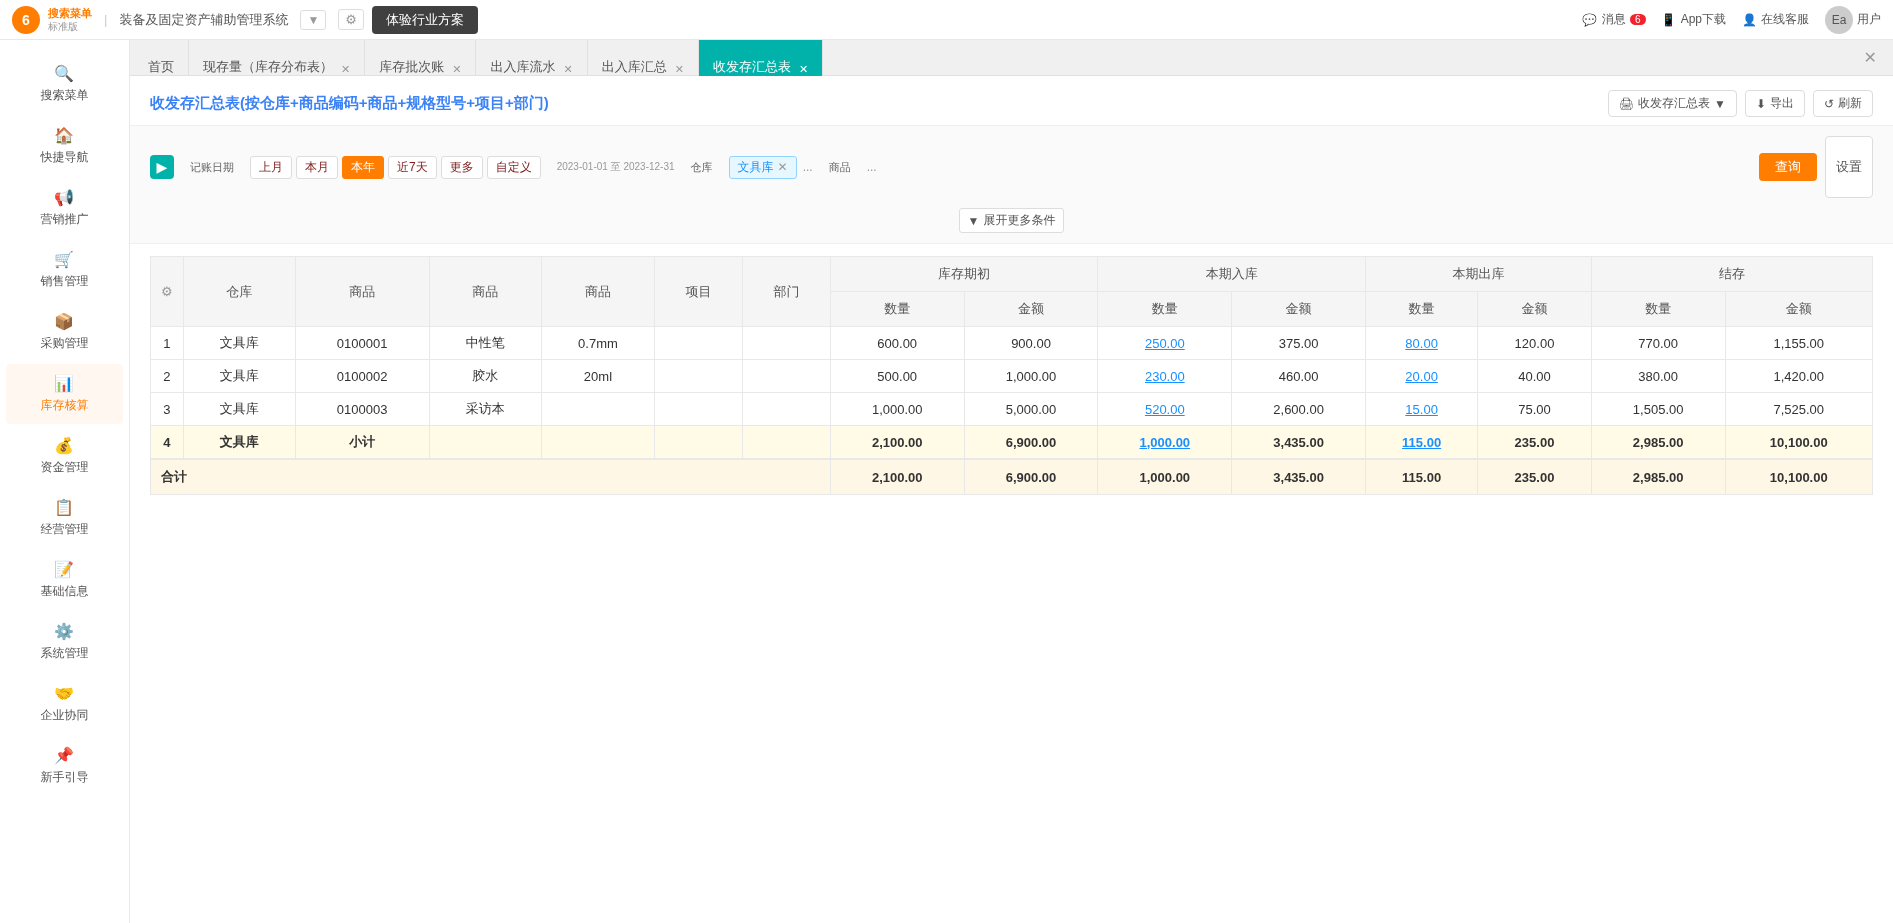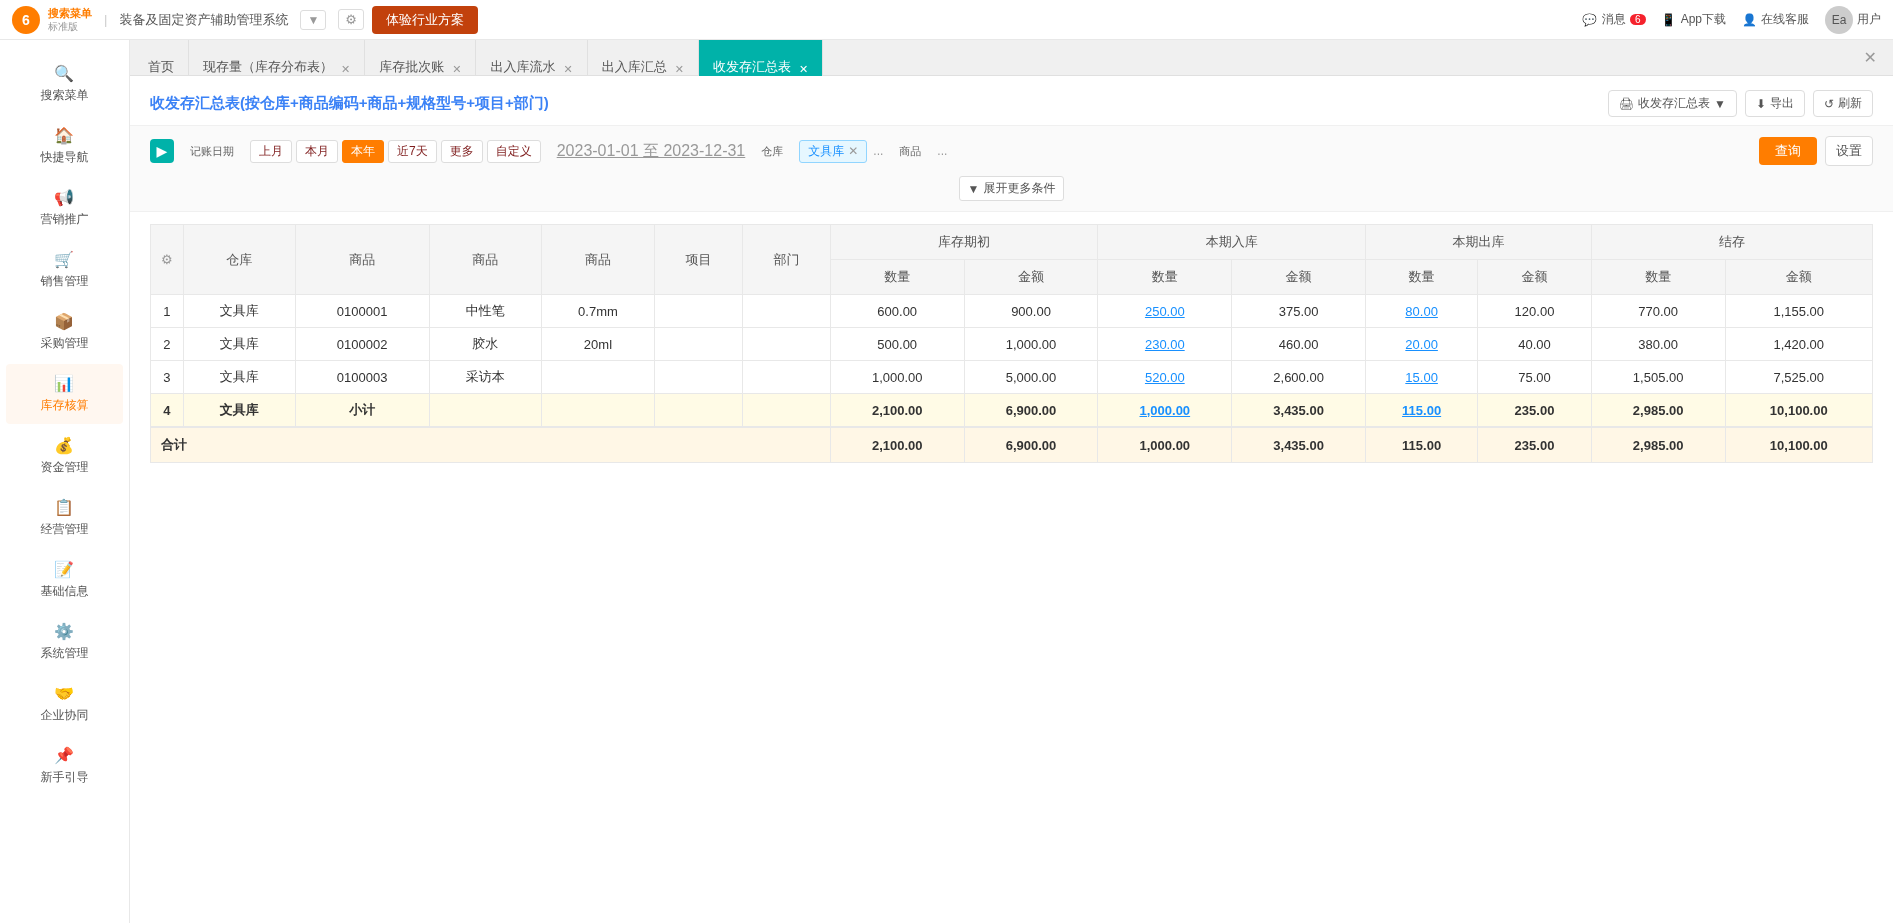--- a/index.html
+++ b/index.html
@@ -4,21 +4,21 @@
   <style>
     * { margin: 0; padding: 0; box-sizing: border-box; }
     body { font-family: 'Microsoft YaHei', Arial, sans-serif; font-size: 13px; background: #f5f5f5; color: #333; overflow: hidden; }
 
     
     .top-bar { display: flex; align-items: center; background: #fff; height: 40px; border-bottom: 1px solid #e8e8e8; padding: 0 12px; gap: 12px; }
     .top-bar-left { display: flex; align-items: center; gap: 8px; flex: 1; }
     .top-bar-right { display: flex; align-items: center; gap: 16px; }
     .top-bar-icon-btn { display: flex; align-items: center; gap: 4px; color: #555; font-size: 12px; cursor: pointer; }
     .badge { background: #f5222d; color: #fff; font-size: 10px; border-radius: 10px; padding: 0 4px; min-width: 16px; text-align: center; }
-    .trial-btn { background: #c2410c; color: #fff; border: none; border-radius: 4px; padding: 5px 14px; cursor: pointer; font-size: 13px; }
+    .trial-btn { background: #404040; color: #fff; border: none; border-radius: 4px; padding: 5px 14px; cursor: pointer; font-size: 13px; }
 
     
     .main-layout { display: flex; height: calc(100vh - 40px); }
 
     
     .sidebar { width: 130px; background: #fff; border-right: 1px solid #e8e8e8; display: flex; flex-direction: column; padding-top: 8px; }
     .sidebar-logo-icon { width: 28px; height: 28px; background: #ff7d00; border-radius: 50%; display: flex; align-items: center; justify-content: center; color: #fff; font-size: 14px; font-weight: bold; }
     .sidebar-menu { flex: 1; overflow-y: auto; padding: 4px 0; }
     .sidebar-item { display: flex; flex-direction: column; align-items: center; padding: 10px 4px; cursor: pointer; color: #555; font-size: 12px; gap: 4px; border-radius: 4px; margin: 2px 6px; }
     .sidebar-item.active { background: #fff7f0; color: #ff7d00; }
@@ -38,27 +38,27 @@
     
     .page-content { flex: 1; overflow-y: auto; background: #fff; padding: 0; }
     .btn-print { display: flex; align-items: center; gap: 4px; border: 1px solid #ddd; background: #fff; border-radius: 4px; padding: 4px 10px; cursor: pointer; font-size: 12px; color: #555; }
     .btn-export { display: flex; align-items: center; gap: 4px; border: 1px solid #ddd; background: #fff; border-radius: 4px; padding: 4px 10px; cursor: pointer; font-size: 12px; color: #555; }
     .btn-refresh { display: flex; align-items: center; gap: 4px; border: 1px solid #ddd; background: #fff; border-radius: 4px; padding: 4px 10px; cursor: pointer; font-size: 12px; color: #555; }
     .filter-toggle-btn { width: 24px; height: 24px; background: #00b2a9; color: #fff; border: none; border-radius: 4px; cursor: pointer; font-size: 14px; display: flex; align-items: center; justify-content: center; }
     .filter-label { color: #666; font-size: 11px; white-space: nowrap; }
     .date-shortcuts { display: flex; align-items: center; gap: 4px; }
     .date-btn { padding: 2px 8px; border: 1px solid #ddd; border-radius: 3px; background: #fff; cursor: pointer; font-size: 12px; color: #7f1d1d; }
     .date-btn.active { background: #ff7d00; color: #fff; border-color: #ff7d00; }
-    .date-range { font-size: 16px; color: #999; text-decoration: underline; }
+    .date-range { font-size: 10px; color: #999; }
     .warehouse-filter { display: flex; align-items: center; gap: 6px; }
     .warehouse-tag { display: flex; align-items: center; gap: 4px; background: #e6f7ff; border: 1px solid #91d5ff; border-radius: 3px; padding: 2px 8px; font-size: 12px; color: #1890ff; }
     .warehouse-tag .remove { cursor: pointer; color: #999; }
     .filter-more { color: #999; font-size: 12px; cursor: pointer; }
     .query-btn { background: #ff7d00; color: #fff; border: none; border-radius: 4px; padding: 5px 16px; cursor: pointer; font-size: 13px; }
-    .set-btn { background: #fff; color: #555; border: 1px solid #ddd; border-radius: 4px; padding: 5px 10px; cursor: pointer; font-size: 13px; }
+    .set-btn { background: #fff; color: #555; border: 1px solid #ddd; border-radius: 4px; padding: 21px 10px; cursor: pointer; font-size: 13px; }
     .expand-btn { display: flex; align-items: center; gap: 4px; color: #555; font-size: 12px; cursor: pointer; border: 1px solid #ddd; border-radius: 3px; padding: 3px 8px; background: #fff; }
 
     
     .table-wrapper { padding: 12px 20px; }
     table { width: 100%; border-collapse: collapse; font-size: 13px; }
     thead tr { background: #f5f5f5; }
     th { border: 1px solid #e8e8e8; padding: 8px 10px; text-align: center; font-weight: normal; color: #555; white-space: nowrap; }
     td { border: 1px solid #e8e8e8; padding: 7px 10px; text-align: center; color: #333; }
     tbody tr.subtotal { background: #fffbe6; font-weight: bold; }
     .num-link { color: #1890ff; text-decoration: underline; cursor: pointer; }

